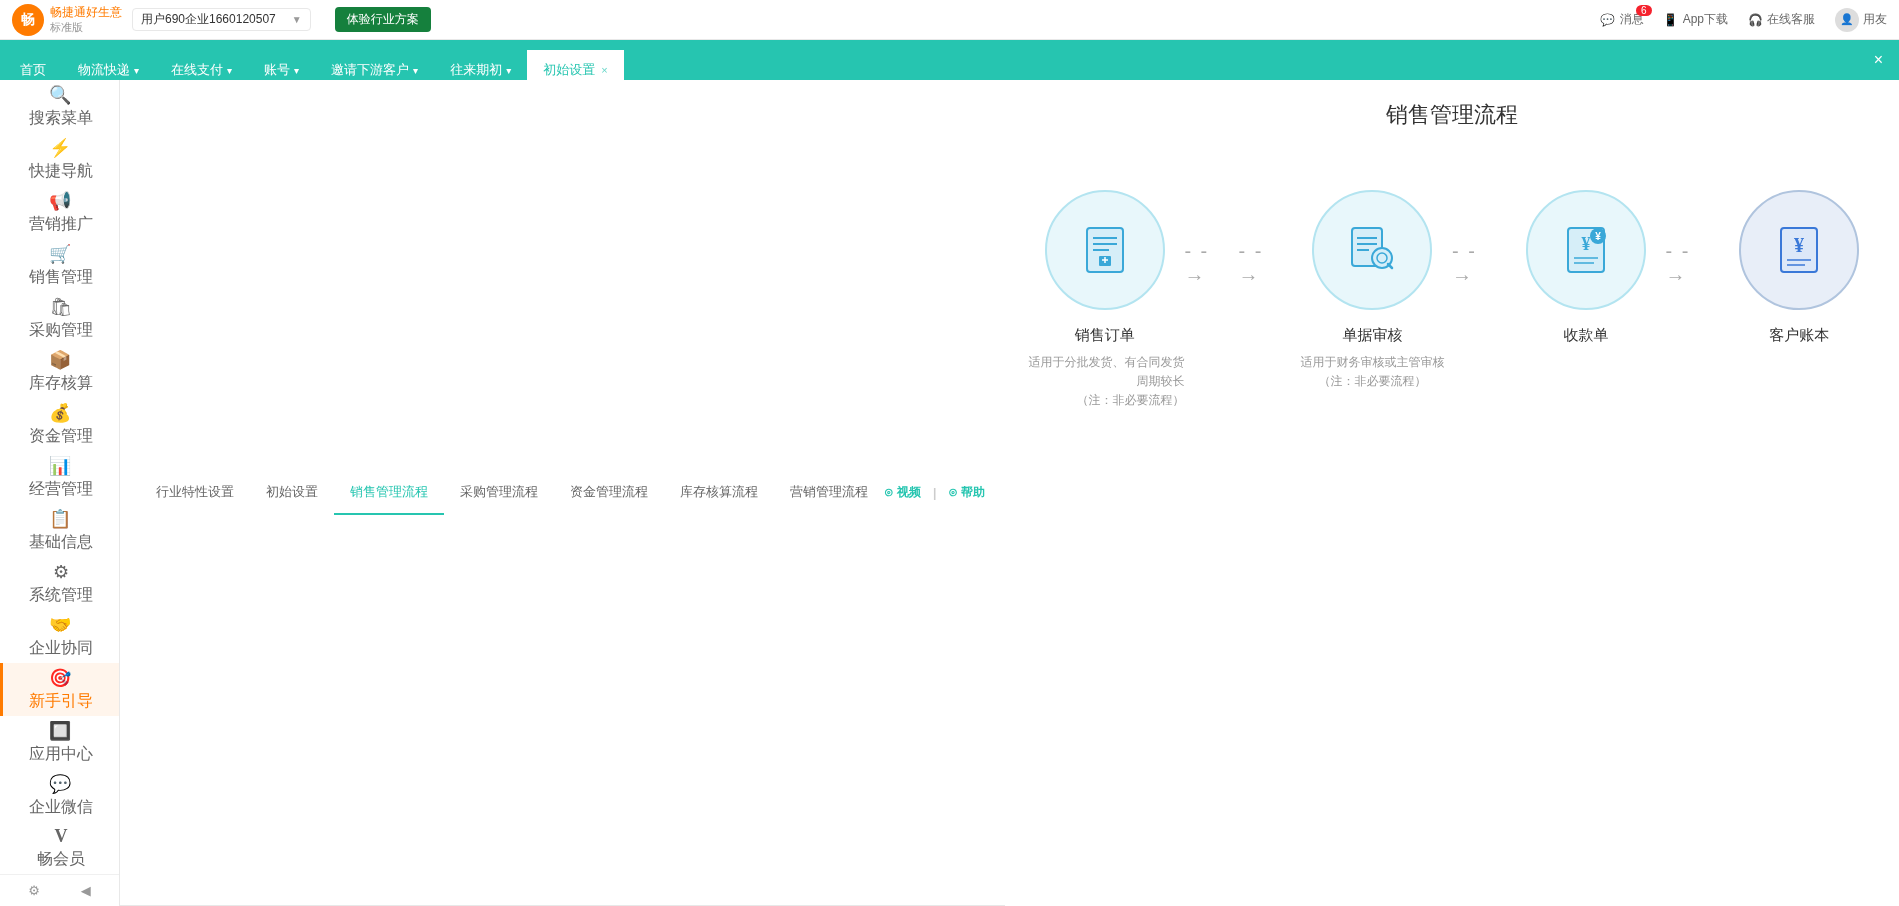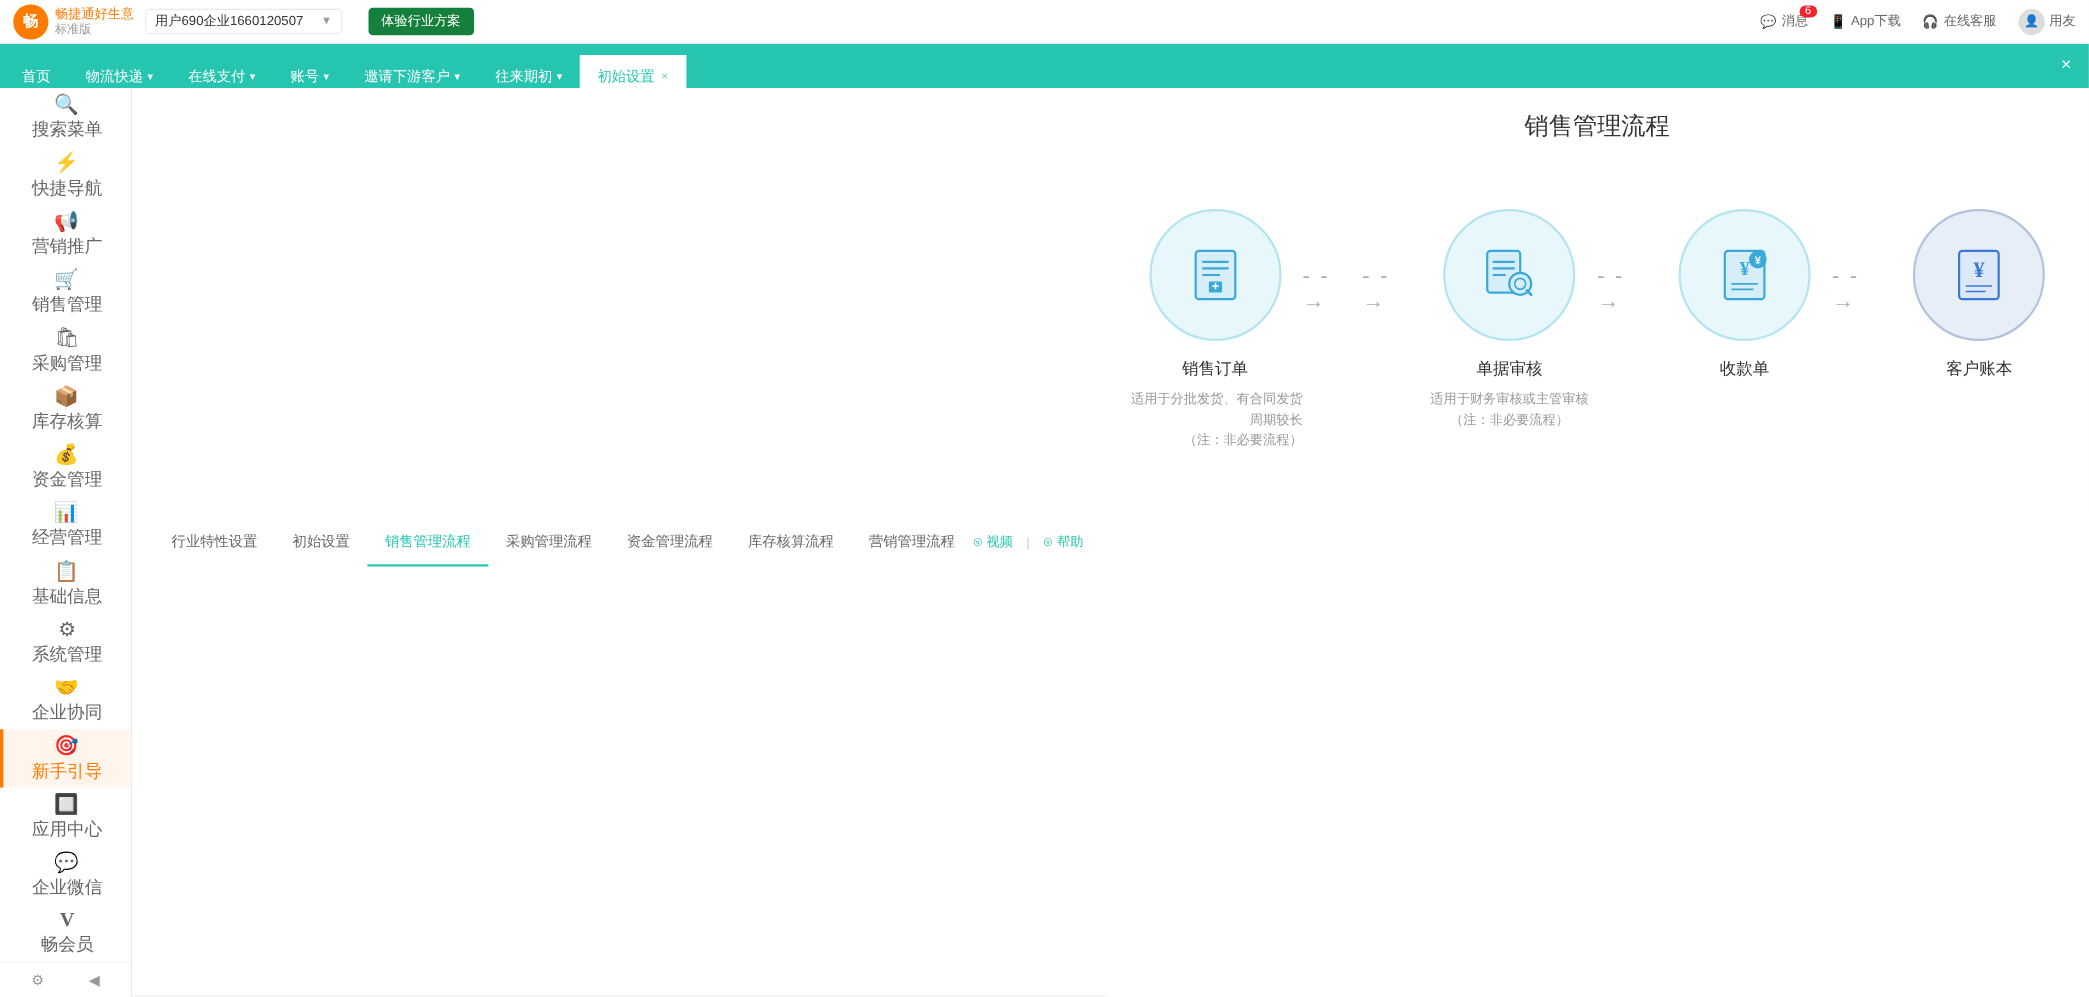--- a/index.html
+++ b/index.html
@@ -41,21 +41,21 @@
     .sidebar-bottom { margin-top: auto; display: flex; align-items: center; justify-content: space-around; padding: 8px; border-top: 1px solid #f0f0f0; }
 
     
     .main { flex: 1; background: #fff; display: flex; flex-direction: row; overflow: hidden; }
 
     
     .sub-tabs { display: flex; align-items: center; border-bottom: 1px solid #e8e8e8; padding: 0 20px; background: #fff; position: relative; }
     .sub-tab { padding: 12px 16px; font-size: 13px; color: #666; cursor: pointer; border-bottom: 2px solid transparent; white-space: nowrap; }
     .sub-tab.active { color: #26c5b0; border-bottom-color: #26c5b0; }
     .sub-tabs-right { margin-left: auto; display: flex; gap: 12px; align-items: center; font-size: 12px; color: #666; }
-    .sub-tabs-right span { cursor: pointer; color: #26c5b0; }
+    .sub-tabs-right span { cursor: pointer; color: #26c5b0; font-weight: bold; }
 
     
     .content { flex: 1; padding: 20px; overflow-y: auto; }
     .page-title { text-align: center; font-size: 22px; color: #333; margin-bottom: 60px; }
 
     
     .flow-diagram { display: flex; align-items: flex-start; justify-content: center; gap: 0; margin-top: 20px; }
     .flow-item { display: flex; flex-direction: column; align-items: center; width: 160px; }
     .flow-circle { width: 120px; height: 120px; border-radius: 50%; border: 2px solid #b3e4f0; background: #e8f7fb; display: flex; align-items: center; justify-content: center; margin-bottom: 16px; }
     .flow-circle svg { width: 56px; height: 56px; }

